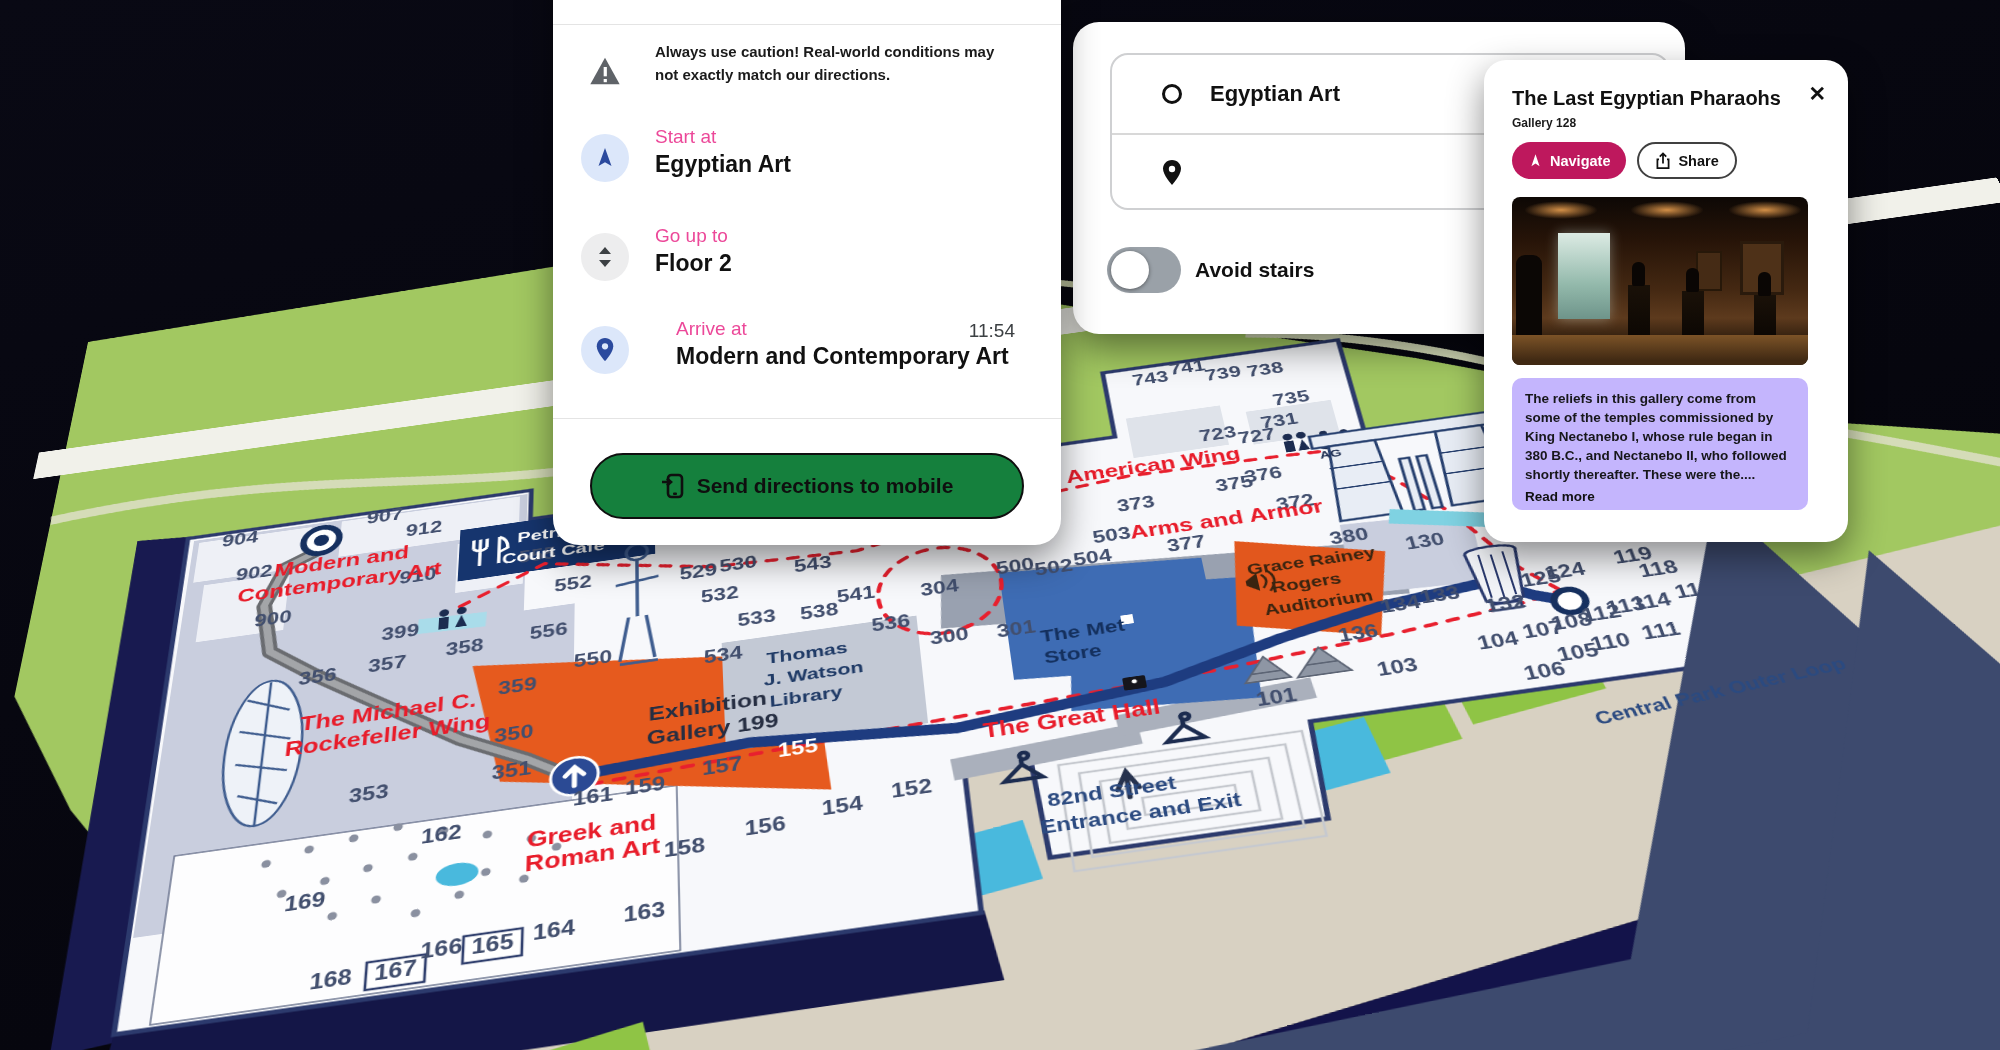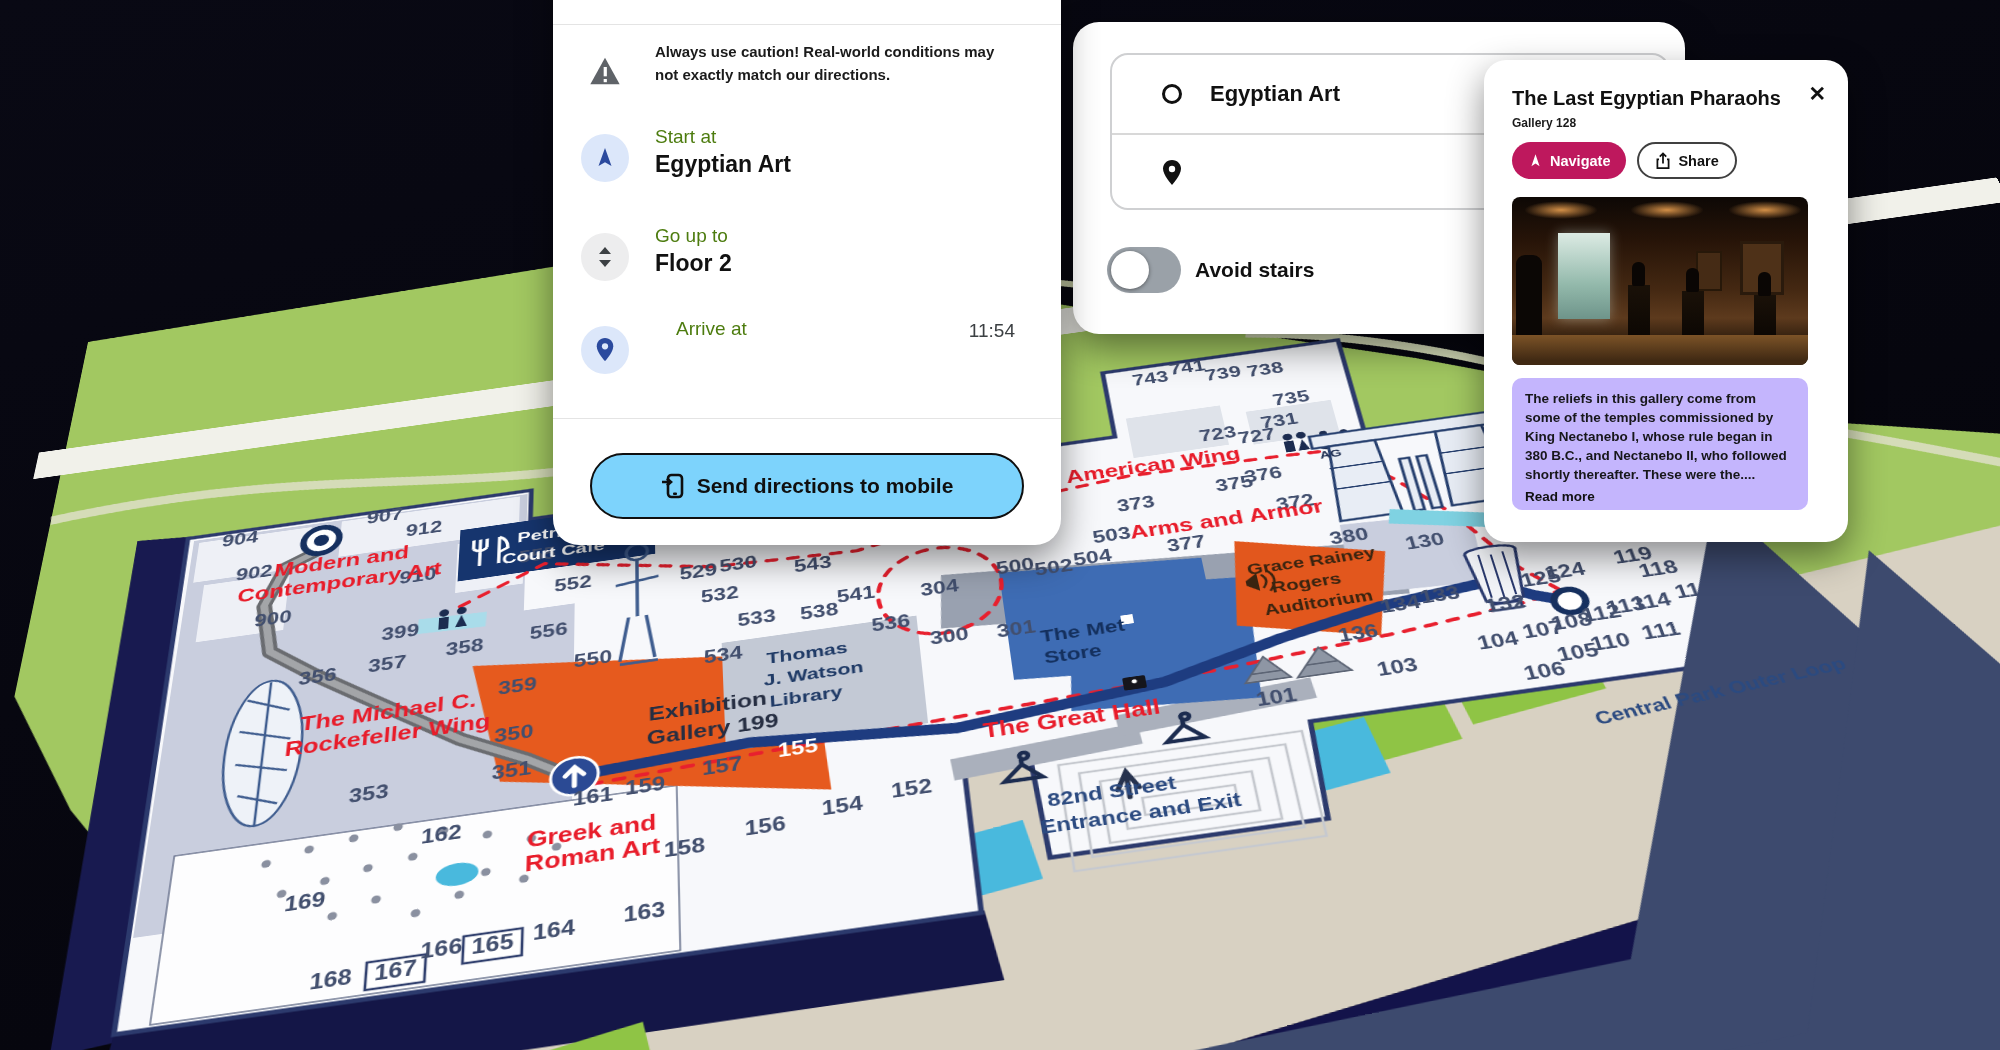--- a/index.html
+++ b/index.html
@@ -27,26 +27,26 @@
   
   .panel{position:absolute;background:#fff;box-shadow:0 14px 36px rgba(0,0,0,.45);}
 
   
   .dir{left:553px;top:-70px;width:508px;height:615px;border-radius:26px;z-index:10;}
   .dir .divider{position:absolute;left:0;width:100%;height:1px;background:#e4e4e4;}
   .dir .d1{top:94px;} .dir .d2{top:488px;left:0;}
   .caution{position:absolute;left:102px;top:110px;width:392px;font-size:15px;line-height:23px;font-weight:600;color:#1b1b1b;}
   .caution-icon{position:absolute;left:36px;top:126px;width:32px;height:30px;}
   .step{position:absolute;left:102px;}
-  .step .lbl{font-size:19px;color:#4d7c0f;}
+  .step .lbl{font-size:19px;color:#ec4899;}
   .step .val{font-size:23px;font-weight:700;color:#111;margin-top:3px;}
   .step-icon{position:absolute;left:28px;width:48px;height:48px;border-radius:50%;display:flex;align-items:center;justify-content:center;}
   .blue-bg{background:#dce7fa;} .gray-bg{background:#ededee;}
   .stime{position:absolute;right:46px;top:390px;font-size:19px;color:#3c4043;}
-  .send-btn{position:absolute;left:37px;top:523px;width:434px;height:66px;border:2.5px solid #0f0f0f;border-radius:33px;background:#7dd3fc;display:flex;align-items:center;justify-content:center;gap:12px;font-size:21px;font-weight:700;color:#0f0f0f;cursor:pointer;}
+  .send-btn{position:absolute;left:37px;top:523px;width:434px;height:66px;border:2.5px solid #0f0f0f;border-radius:33px;background:#15803d;display:flex;align-items:center;justify-content:center;gap:12px;font-size:21px;font-weight:700;color:#0f0f0f;cursor:pointer;}
 
   
   .route{left:1073px;top:22px;width:612px;height:312px;border-radius:26px;z-index:9;}
   .fgroup{position:absolute;left:37px;top:31px;width:560px;height:157px;border:2px solid #cfd0d2;border-radius:18px;overflow:hidden;background:#fff;}
   .frow{position:absolute;left:0;width:100%;height:78px;display:flex;align-items:center;}
   .frow.r2{top:79px;}
   .fgroup .fdiv{position:absolute;top:78px;left:0;width:100%;height:1.5px;background:#d8d8d8;}
   .fico{width:26px;margin-left:47px;display:flex;justify-content:center;}
   .ftext{margin-left:25px;font-size:22px;font-weight:600;color:#111;white-space:nowrap;overflow:hidden;width:420px;}
   .oring{width:20px;height:20px;border:3.5px solid #111;border-radius:50%;}
@@ -406,20 +406,21 @@
     </div>
 
     <div class="step-icon blue-bg" style="top:396px;">
       <svg width="22" height="26" viewBox="0 0 24 28">
         <path d="M12,1 C6.5,1 3,5.2 3,9.8 C3,16.5 12,26 12,26 S21,16.5 21,9.8 C21,5.2 17.5,1 12,1 Z" fill="#2b4a9e"></path>
         <circle cx="12" cy="10" r="3.4" fill="#dce7fa"></circle>
       </svg>
     </div>
     <div class="step" style="top:388px;margin-left:21px;">
       <div class="lbl">Arrive at</div>
+      <div class="val">Modern and Contemporary Art</div>
     </div>
     <div class="stime">11:54</div>
 
     <div class="divider d2"></div>
     <div class="send-btn">
       <svg width="24" height="26" viewBox="0 0 24 26">
         <rect x="7" y="2" width="14" height="22" rx="3.5" fill="none" stroke="#0f0f0f" stroke-width="2.6"></rect>
         <rect x="12" y="19.5" width="4" height="2.4" rx="1" fill="#0f0f0f"></rect>
         <path d="M1,9 h8 M6,5.5 L10,9 L6,12.5" stroke="#0f0f0f" stroke-width="2.6" fill="none"></path>
       </svg>

